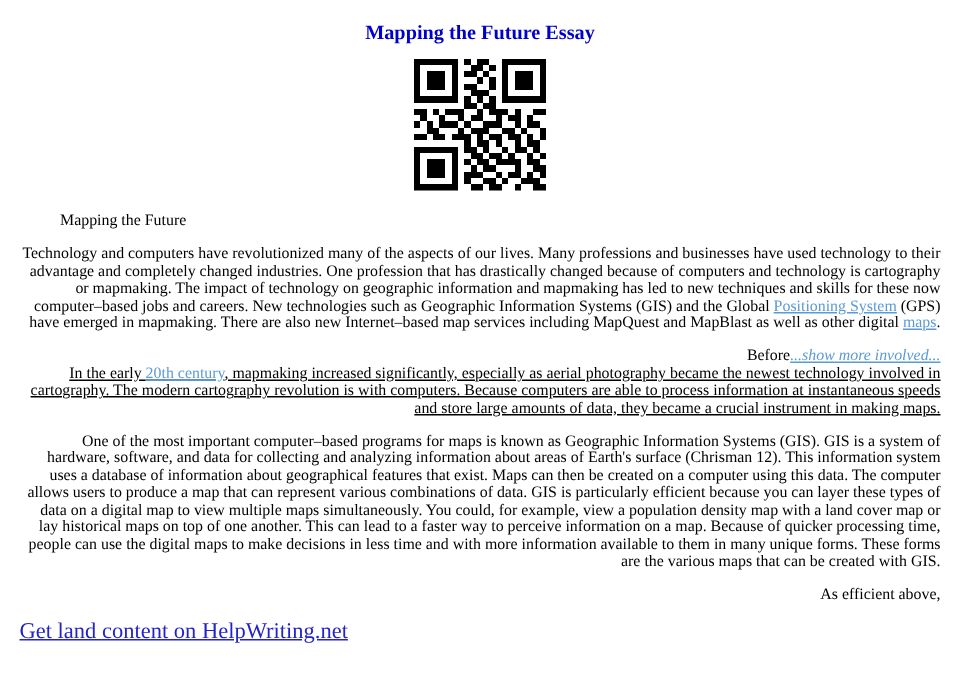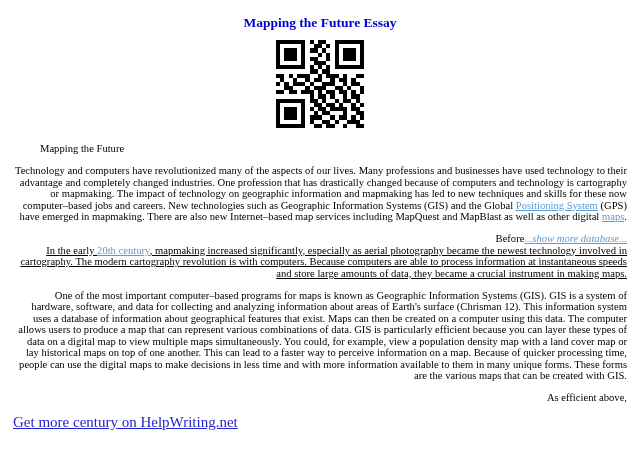--- a/index.html
+++ b/index.html
@@ -298,24 +298,24 @@
         <rect x="19" y="20" width="1" height="1" fill="#000000"></rect>
         <rect x="20" y="20" width="1" height="1" fill="#000000"></rect>
       </svg>
   </div>
 
   <div class="body-text">
     <div class="heading">Mapping the Future</div>
 
     <p class="para">Technology and computers have revolutionized many of the aspects of our lives. Many professions and businesses have used technology to their advantage and completely changed industries. One profession that has drastically changed because of computers and technology is cartography or mapmaking. The impact of technology on geographic information and mapmaking has led to new techniques and skills for these now computer–based jobs and careers. New technologies such as Geographic Information Systems (GIS) and the Global <a class="inline-link">Positioning System</a> (GPS) have emerged in mapmaking. There are also new Internet–based map services including MapQuest and MapBlast as well as other digital <a class="inline-link">maps</a>.</p>
 
-    <p class="para tight-bottom">Before<a class="inline-link italic">...show more database...</a></p>
+    <p class="para tight-bottom">Before<a class="inline-link italic">...show more involved...</a></p>
 
     <p class="para tight-top">In the early <a class="inline-link">20th century</a>, mapmaking increased significantly, especially as aerial photography became the newest technology involved in cartography. The modern cartography revolution is with computers. Because computers are able to process information at instantaneous speeds and store large amounts of data, they became a crucial instrument in making maps.</p>
 
     <p class="para">One of the most important computer–based programs for maps is known as Geographic Information Systems (GIS). GIS is a system of hardware, software, and data for collecting and analyzing information about areas of Earth's surface (Chrisman 12). This information system uses a database of information about geographical features that exist. Maps can then be created on a computer using this data. The computer allows users to produce a map that can represent various combinations of data. GIS is particularly efficient because you can layer these types of data on a digital map to view multiple maps simultaneously. You could, for example, view a population density map with a land cover map or lay historical maps on top of one another. This can lead to a faster way to perceive information on a map. Because of quicker processing time, people can use the digital maps to make decisions in less time and with more information available to them in many unique forms. These forms are the various maps that can be created with GIS.</p>
 
     <p class="para">As efficient above,</p>
 
-    <a class="footer-link">Get more century on HelpWriting.net</a>
+    <a class="footer-link">Get land content on HelpWriting.net</a>
   </div>
 
 </div>
 
 </body></html>

